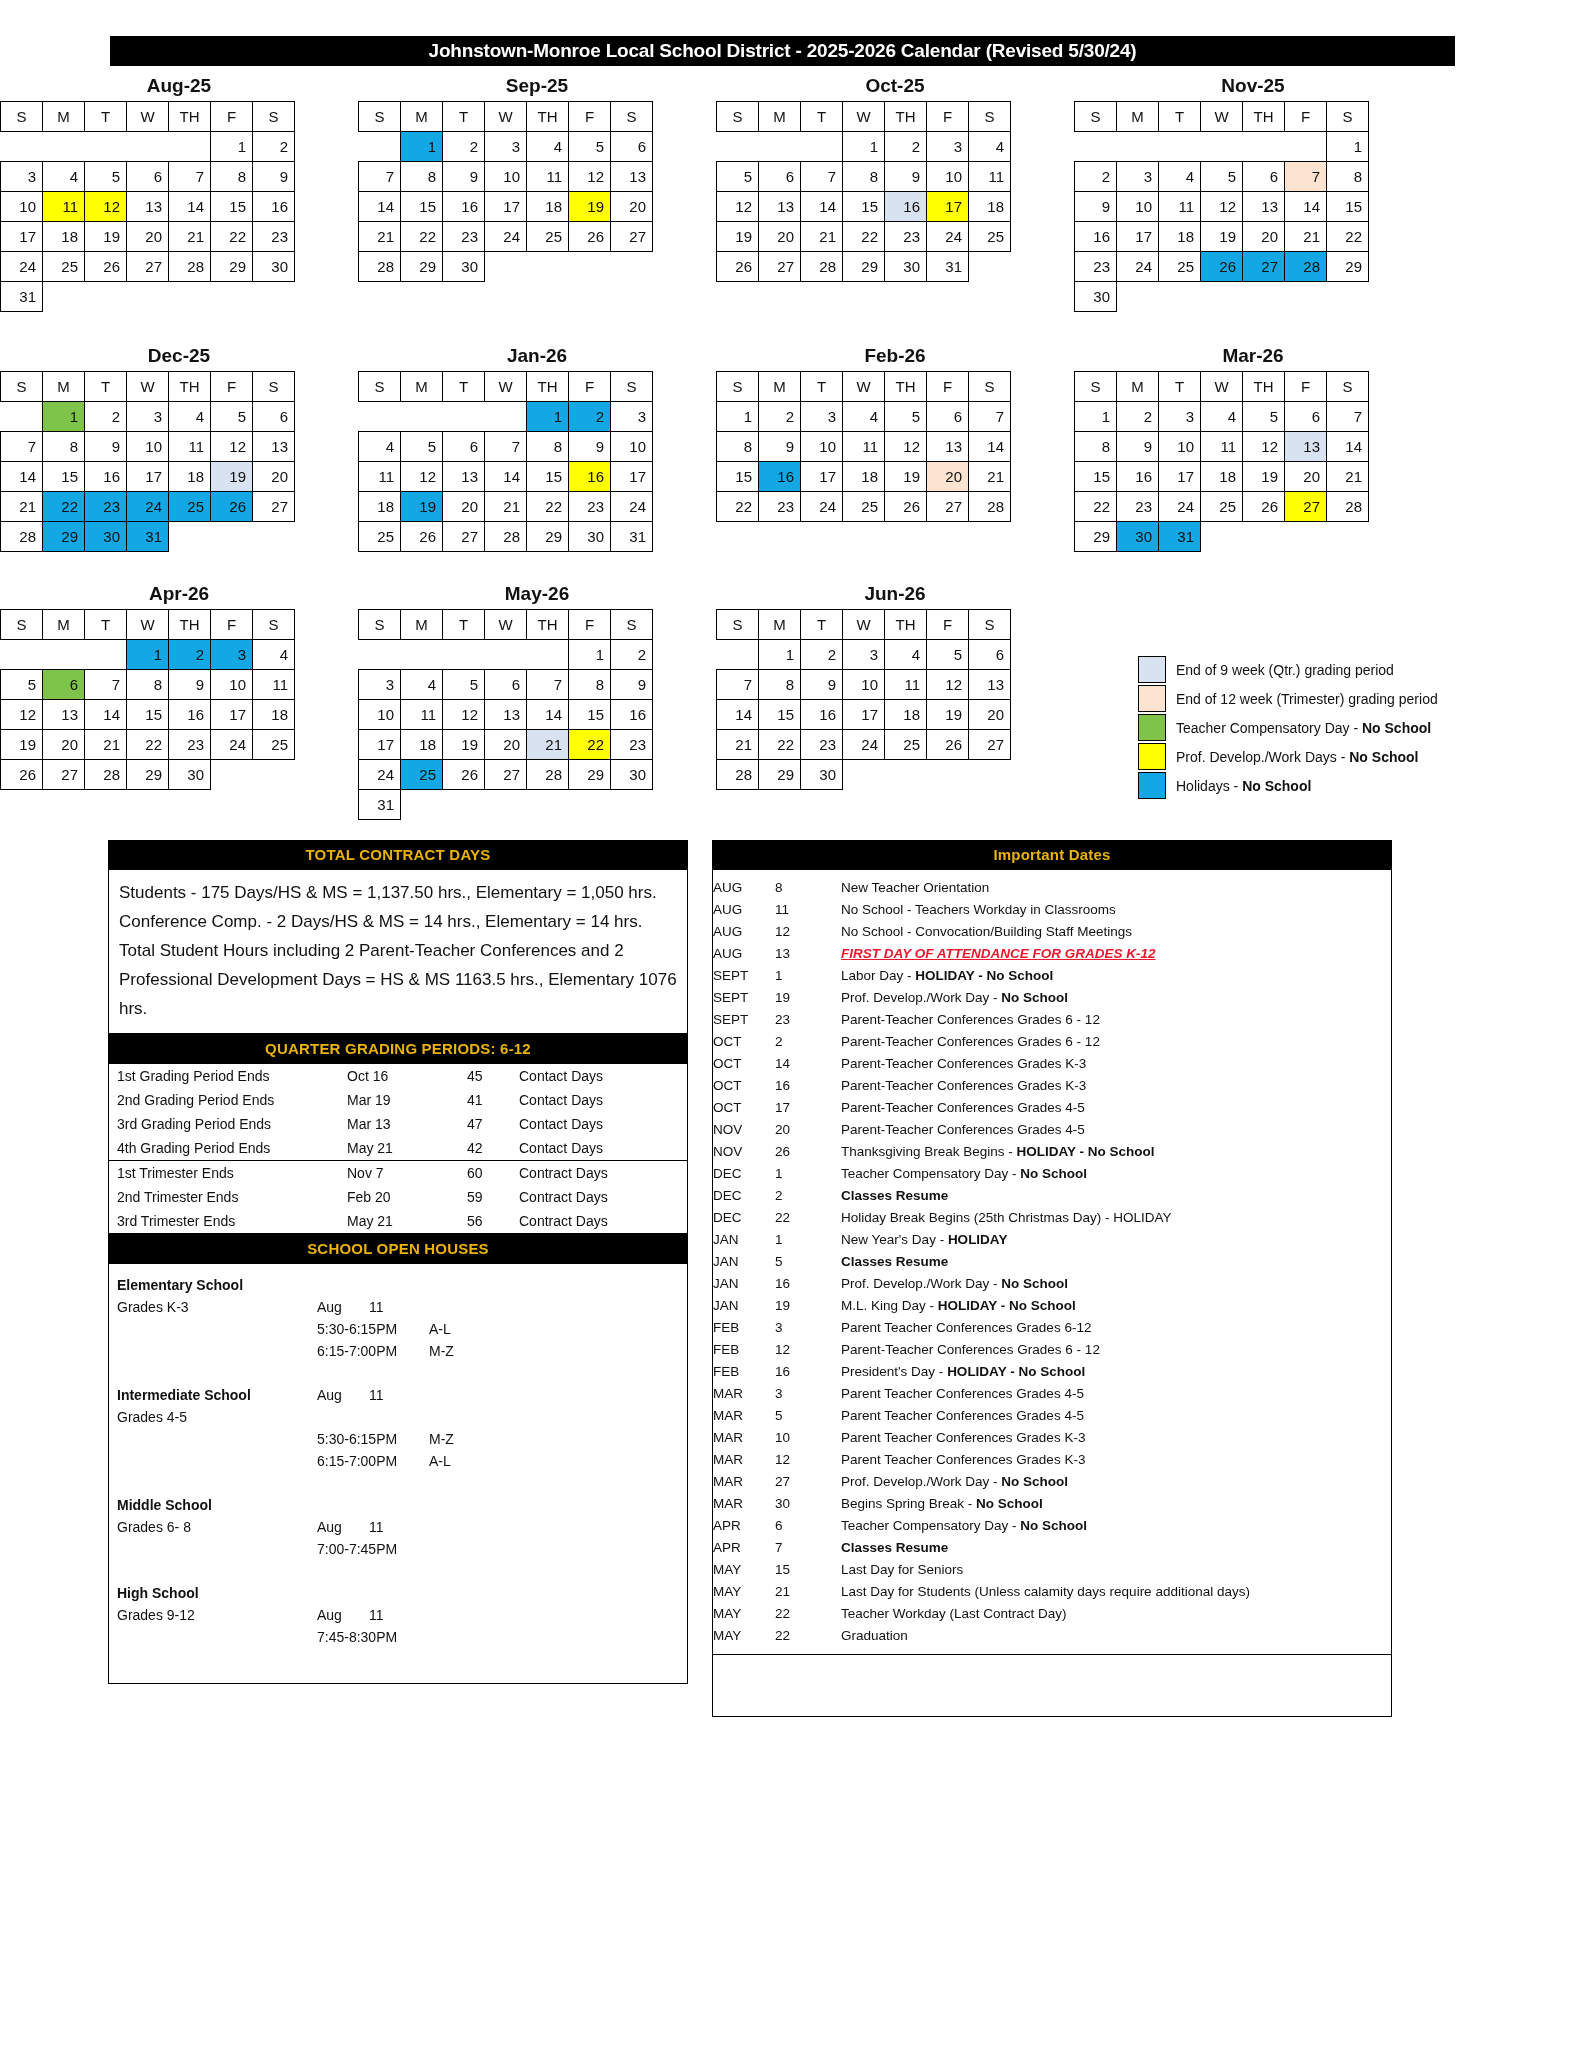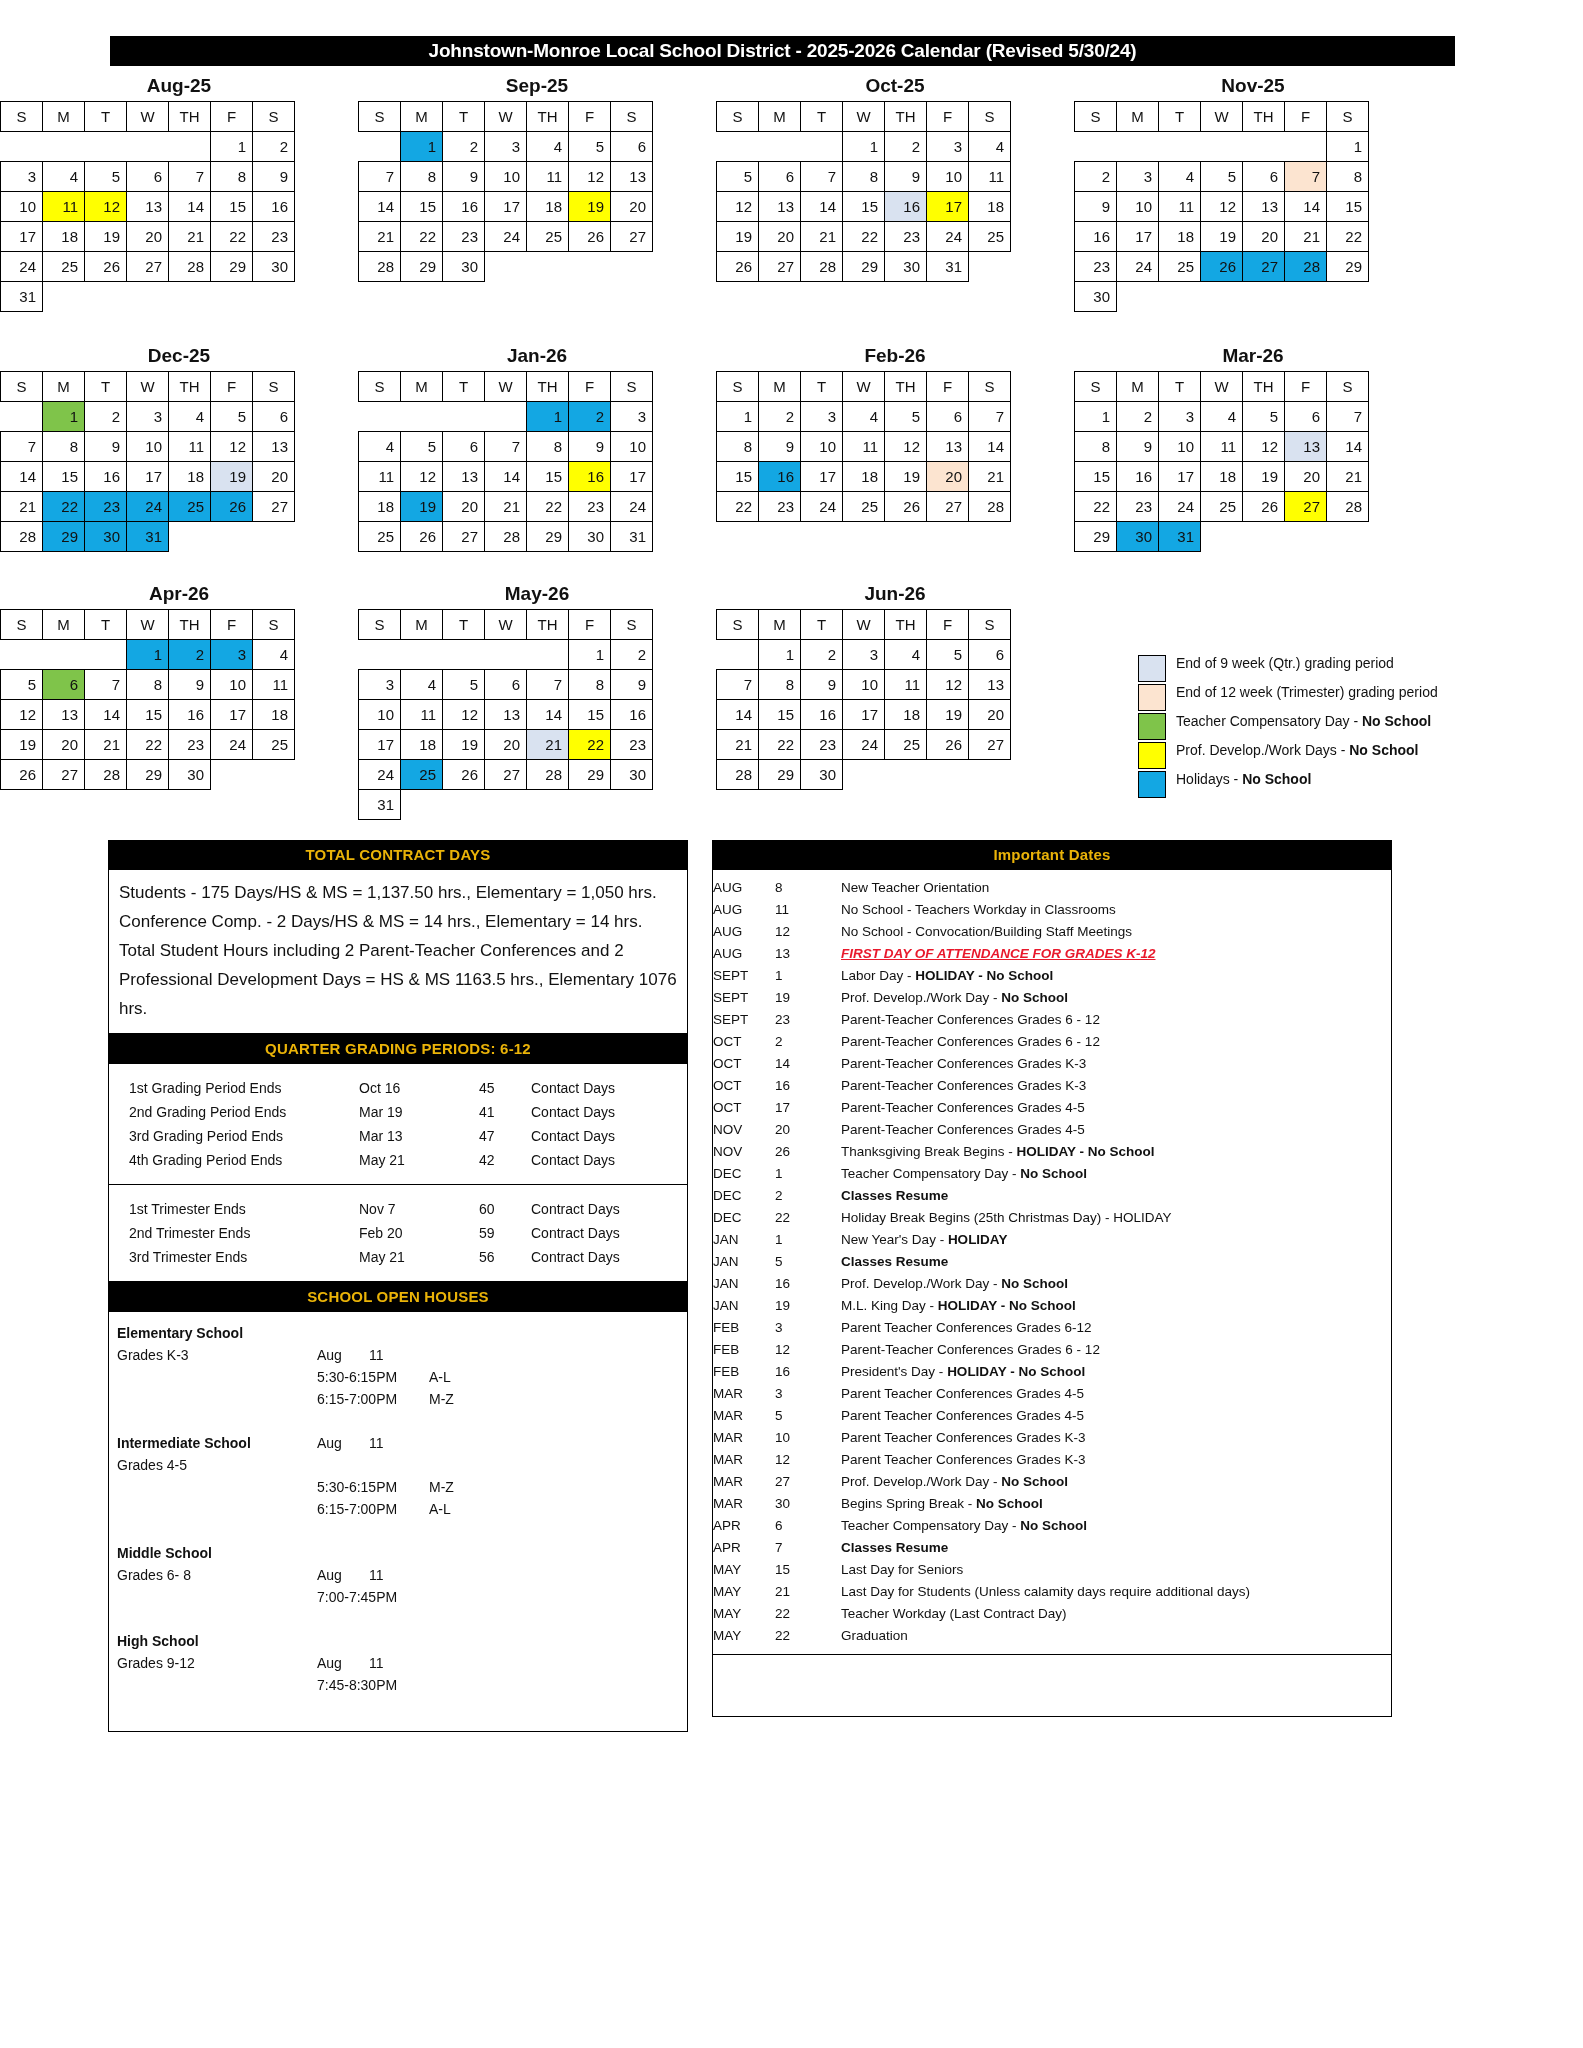--- a/index.html
+++ b/index.html
@@ -73,21 +73,21 @@
   .hl-comp { background: #7fc44a !important; }
   .hl-pd   { background: #ffff00 !important; }
   .hl-hol  { background: #13a7e3 !important; }
 
   
   .legend {
     position: absolute;
     left: 1138px; top: 655px;
     width: 420px;
   }
-  .legend-row { display: flex; align-items: flex-start; height: 29px; }
+  .legend-row { display: flex; align-items: center; height: 29px; }
   .legend-sw {
     width: 28px; height: 27px;
     border: 1.6px solid #000;
     margin-right: 10px;
     flex: 0 0 28px;
   }
   .legend-label { font-size: 14px; color: #111; white-space: nowrap; }
   .legend-label b { font-weight: bold; }
 
   
@@ -99,21 +99,21 @@
     font-size: 15px; font-weight: bold;
     text-align: center;
     padding: 6px 0 7px 0;
     letter-spacing: 0.2px;
   }
   .blk-body {
     border: 1.4px solid #000;
     border-top: none;
     padding: 8px 10px 10px 10px;
   }
-  .blk-body.nopad { padding: 12px; }
+  .blk-body.nopad { padding: 0; }
   .tcd-line {
     font-size: 17px; color: #111;
     line-height: 29px;
     white-space: nowrap;
   }
 
   table.kv { width: 100%; border-collapse: collapse; }
   table.kv td {
     font-size: 14px; color: #111;
     padding: 4px 0 4px 8px;

